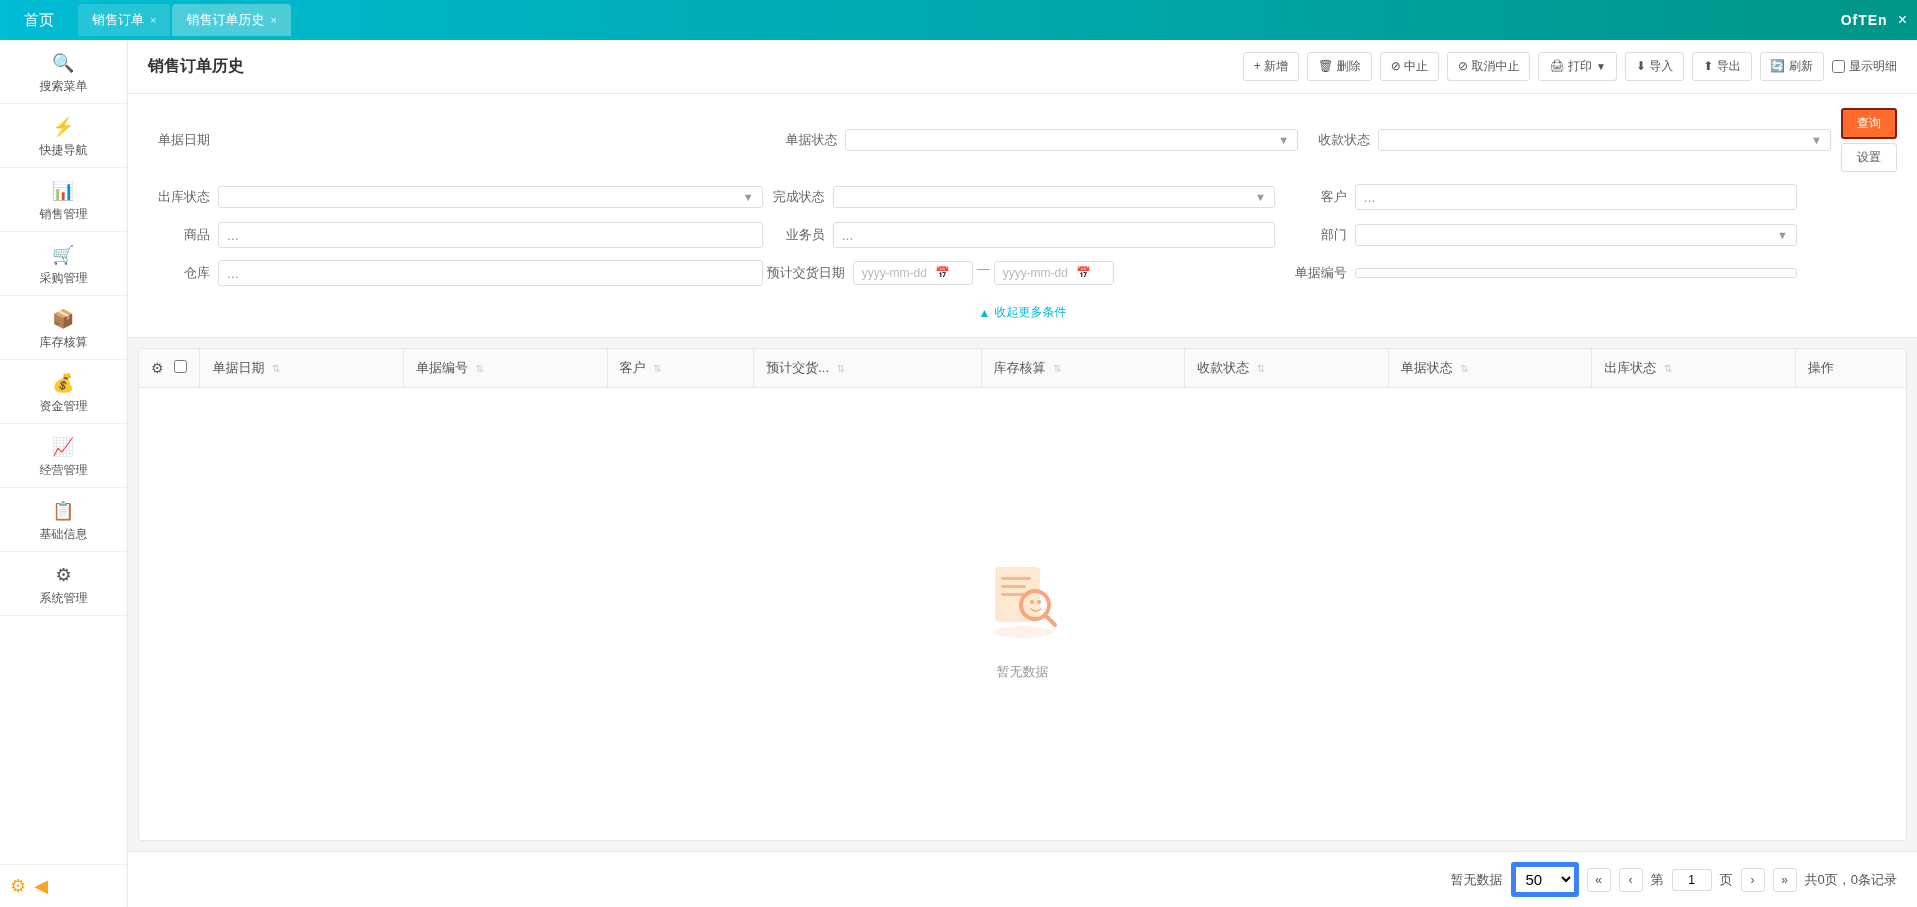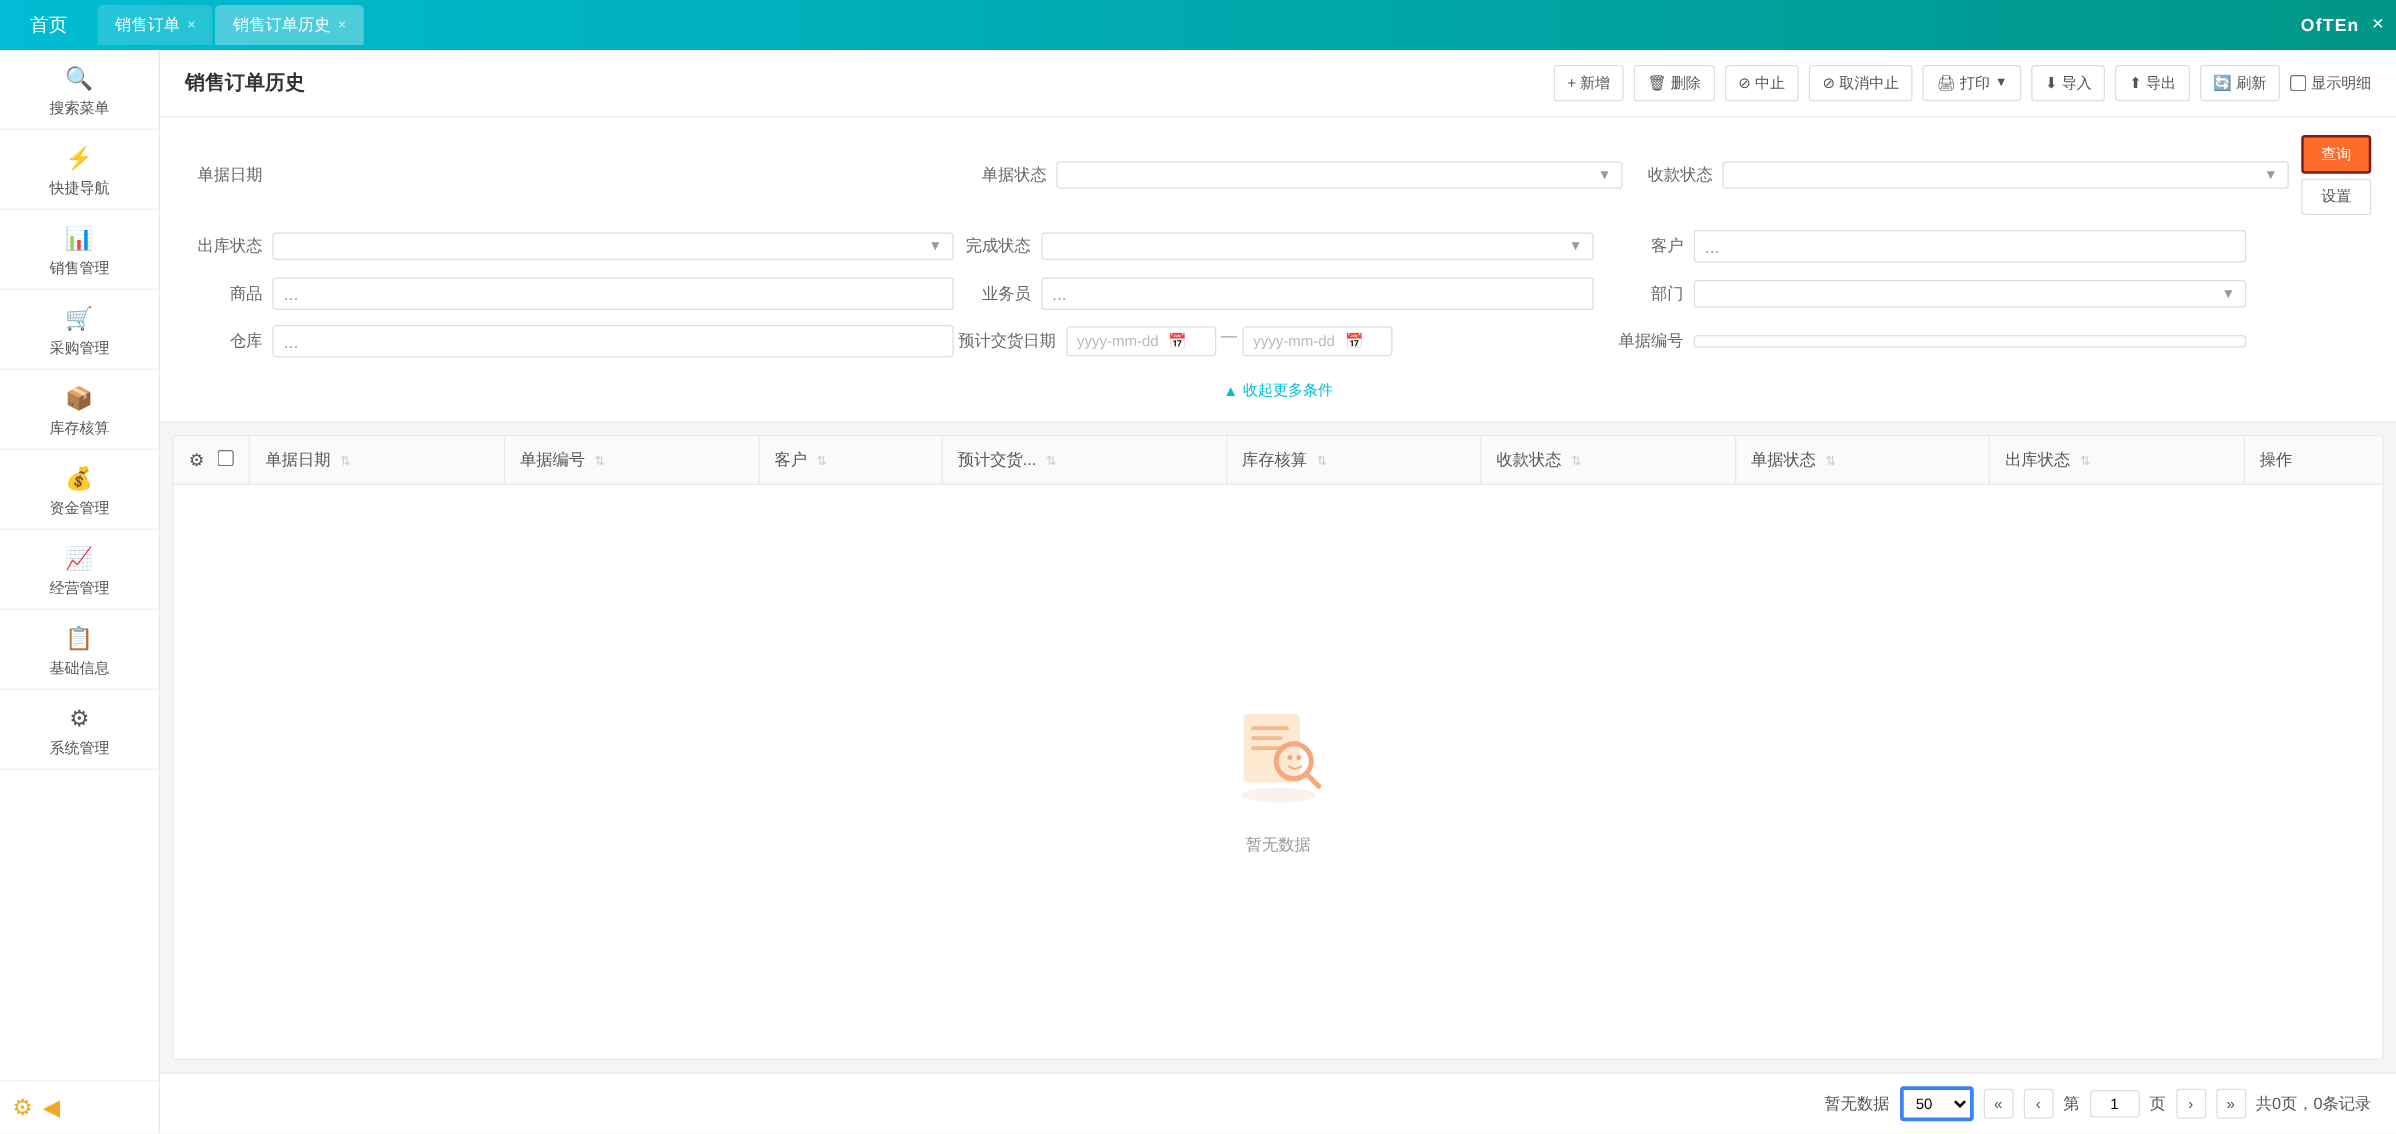--- a/index.html
+++ b/index.html
@@ -324,24 +324,24 @@
       padding: 10px 20px;
       display: flex;
       align-items: center;
       justify-content: flex-end;
       gap: 8px;
       font-size: 13px;
       color: #555;
       flex-shrink: 0;
     }
     .pagination-select {
-      border: 3px solid #3b82f6;
+      border: 5px solid #3b82f6;
       border-radius: 3px;
       padding: 3px 6px;
-      font-size: 12px;
+      font-size: 15px;
       background: white;
       cursor: pointer;
     }
     .pagination-btn {
       width: 24px;
       height: 24px;
       border: 1px solid #ddd;
       background: white;
       border-radius: 3px;
       cursor: pointer;

